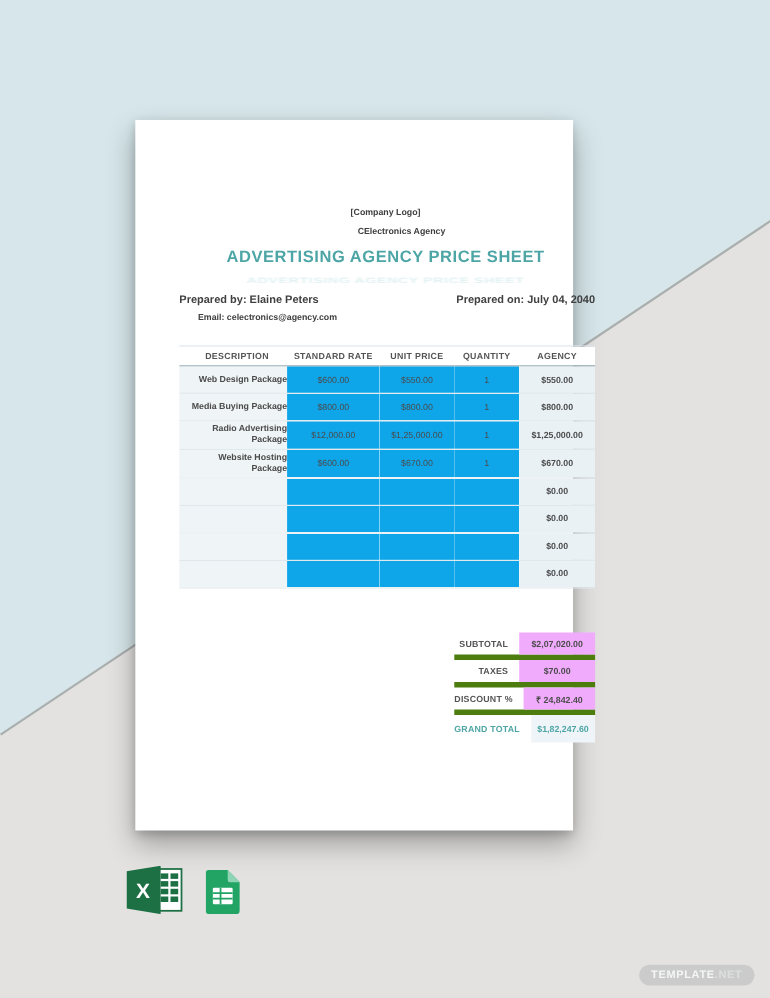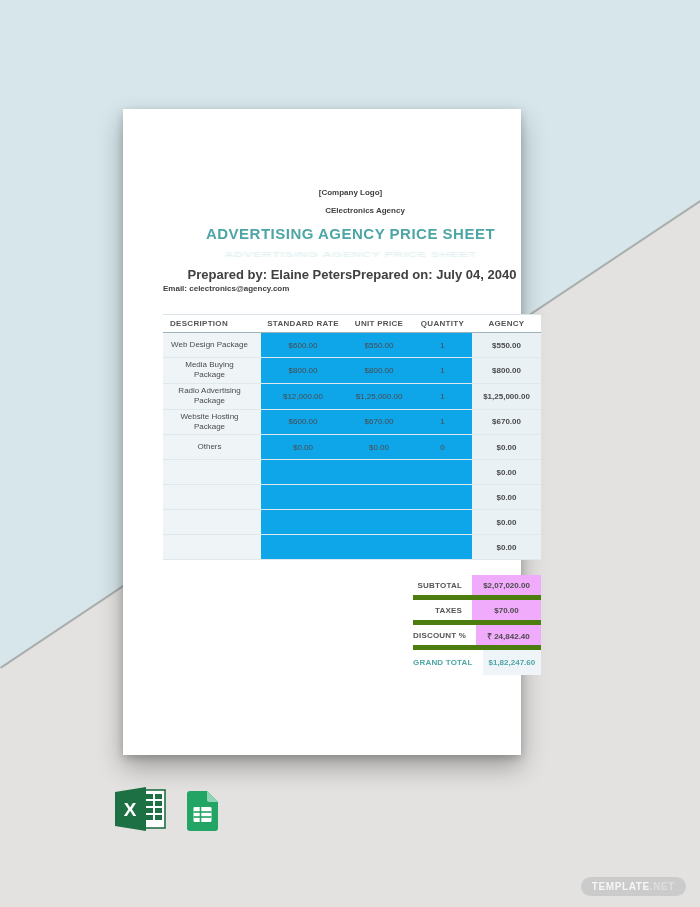--- a/index.html
+++ b/index.html
@@ -28,44 +28,44 @@
   .center-text { position:absolute; left:0; width:455px; text-align:center; }
   .logo-line   { top:79px;  font-size:8px;  font-weight:bold; color:#3f3f3f; }
   .agency-line { top:97px;  font-size:8px;  font-weight:bold; color:#3f3f3f;padding-left:29px; }
   .doc-title   { top:116px; font-size:15px; font-weight:bold; letter-spacing:.5px; color:#4da5a5; }
   .doc-title-ghost {
     top:138px; font-size:13px; font-weight:bold; letter-spacing:.5px; color:#4da5a5;
     opacity:.16; filter:blur(1.2px); transform:scaleY(.55);
   }
   .info-row {
     position:absolute; left:40px; top:158px; width:378px;
-    display:flex; justify-content:center;
-    font-size:13px; font-weight:bold; color:#404040;
+    display:flex; justify-content:space-between;
+    font-size:10px; font-weight:bold; color:#404040;
   }
   .email-line {
-    position:absolute; left:40px; top:175px;
+    position:absolute; left:57px; top:175px;
     font-size:8px; font-weight:bold; color:#404040;
   }
   
   table.price {
     position:absolute; left:40px; top:205px; width:378px;
     border-collapse:collapse; table-layout:fixed;
   }
   table.price th {
     height:18px; font-size:8px; font-weight:bold; color:#545454;
     letter-spacing:.3px; text-align:center; vertical-align:middle;
     border-top:1px solid #dbe4e9; border-bottom:1.5px solid #9fb3bd;
     background:#fff; overflow:hidden; white-space:nowrap;
   }
-  table.price th:first-child { text-align:left; padding-left:7px; }
+  table.price th:first-child { text-align:center; padding-left:7px; }
   table.price td {
     height:25px; font-size:8px; color:#4b4b4b; vertical-align:middle;
     border-bottom:1px solid #dfe8ed; overflow:hidden;
   }
-  td.desc { background:#eff4f6; font-weight:normal; text-align:center; padding:2px 12px 2px 7px; line-height:1.3; }
+  td.desc { background:#eff4f6; font-weight:bold; text-align:right; padding:2px 0 2px 7px; line-height:1.3; }
   td.mid  { background:#0ea5e9; text-align:center; color:#565656; }
   td.amt  { background:#e9f1f5; text-align:center; font-weight:bold; color:#4b4b4b; }
   
   .totals { position:absolute; left:40px; top:466px; width:378px; }
   .total-row {
     margin-left:250px; width:128px; height:25px;
     display:flex; align-items:center;
     border-bottom:5px solid #4d7c0f;
   }
   .total-row:last-child { border-bottom:none; }
@@ -147,27 +147,20 @@
           <td class="mid">$1,25,000.00</td>
           <td class="mid">1</td>
           <td class="amt">$1,25,000.00</td>
         </tr>
         <tr>
           <td class="desc">Website Hosting Package</td>
           <td class="mid">$600.00</td>
           <td class="mid">$670.00</td>
           <td class="mid">1</td>
           <td class="amt">$670.00</td>
-        </tr>
-        <tr>
-          <td class="desc">Others</td>
-          <td class="mid">$0.00</td>
-          <td class="mid">$0.00</td>
-          <td class="mid">0</td>
-          <td class="amt">$0.00</td>
         </tr>
         <tr>
           <td class="desc"></td>
           <td class="mid"></td>
           <td class="mid"></td>
           <td class="mid"></td>
           <td class="amt">$0.00</td>
         </tr>
         <tr>
           <td class="desc"></td>

